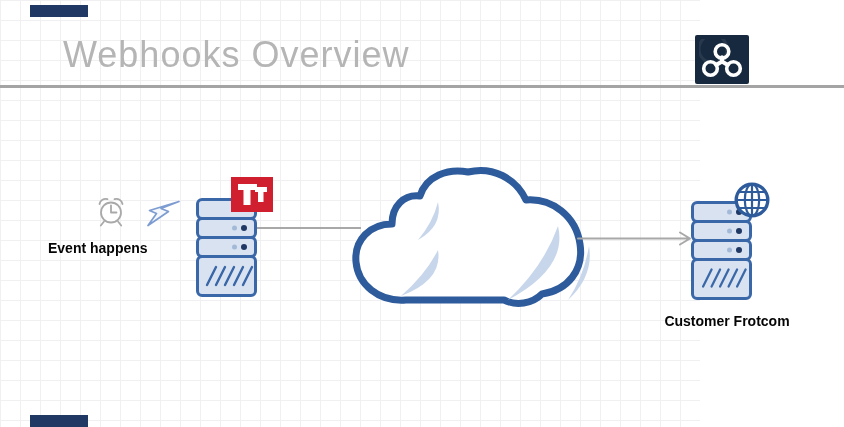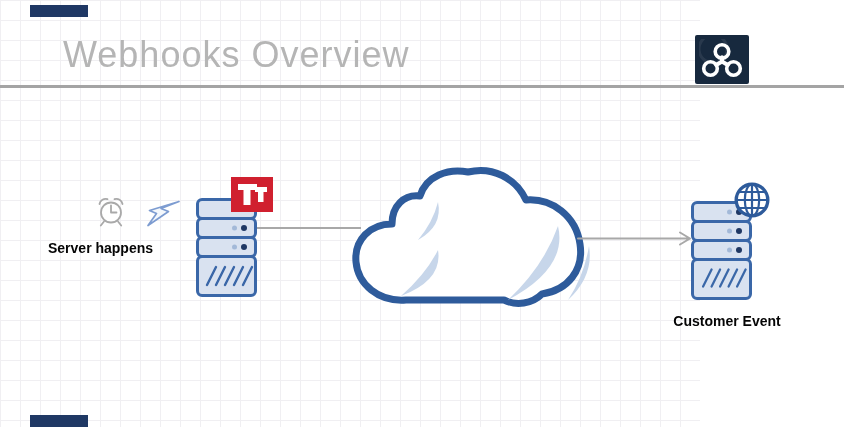--- a/index.html
+++ b/index.html
@@ -88,21 +88,21 @@
     <path d="M18.5,3.2 A6.2,6.2 0 0 1 26.5,8" fill="none" stroke="var(--clock_gray)" stroke-width="1.8" stroke-linecap="round"></path>
     <circle cx="15" cy="16.5" r="10" fill="#ffffff" stroke="var(--clock_gray)" stroke-width="1.8"></circle>
     <path d="M15,16.5 L15,9.5 M15,16.5 L20.5,16.5" fill="none" stroke="var(--clock_gray)" stroke-width="1.8" stroke-linecap="round"></path>
     <path d="M8,25.5 L4.8,29.5 M22,25.5 L25.2,29.5" fill="none" stroke="var(--clock_gray)" stroke-width="1.8" stroke-linecap="round"></path>
   </svg>
 
   <svg class="abs" style="left:144px;top:200px;" width="38" height="27" viewBox="0 0 38 27">
     <path d="M35,1.5 L17,8.5 L24.5,11.5 L4,25.5 L12.5,13.5 L5.5,10.5 Z" fill="#f4f8fc" stroke="var(--lightning_blue)" stroke-width="1.7" stroke-linejoin="round"></path>
   </svg>
 
-  <div class="event-label">Server happens</div>
+  <div class="event-label">Event happens</div>
 
   <div class="server" style="left:196px;top:198px;">
     <div class="row">
       <span class="dot light"></span>
       <span class="dot dark"></span>
     </div>
     <div class="row">
       <span class="dot light"></span>
       <span class="dot dark"></span>
     </div>
@@ -167,15 +167,15 @@
       </svg>
     </div>
   </div>
 
   <svg class="abs" style="left:733px;top:181px;" width="38" height="38" viewBox="0 0 38 38">
     <circle cx="19" cy="19" r="15.8" fill="#ffffff" stroke="var(--accent_blue)" stroke-width="3.4"></circle>
     <ellipse cx="19" cy="19" rx="7.2" ry="15.8" fill="none" stroke="var(--accent_blue)" stroke-width="2.2"></ellipse>
     <path d="M19,3.2 L19,34.8 M3.2,19 L34.8,19 M6.2,11 L31.8,11 M6.2,27 L31.8,27" fill="none" stroke="var(--accent_blue)" stroke-width="2.2"></path>
   </svg>
 
-  <div class="diagram-label" style="left:727px;top:313px;">Customer Event</div>
+  <div class="diagram-label" style="left:727px;top:313px;">Customer Frotcom</div>
 
 </div>
 
 </body></html>

